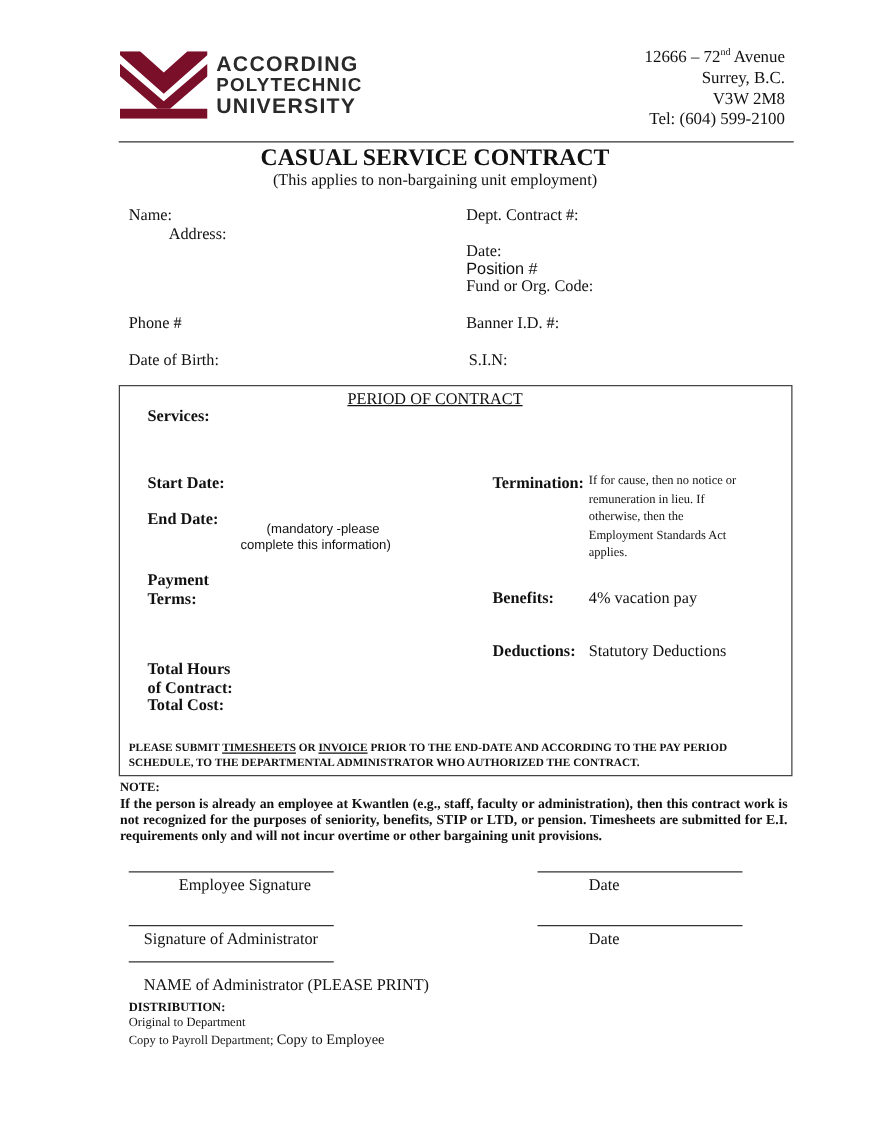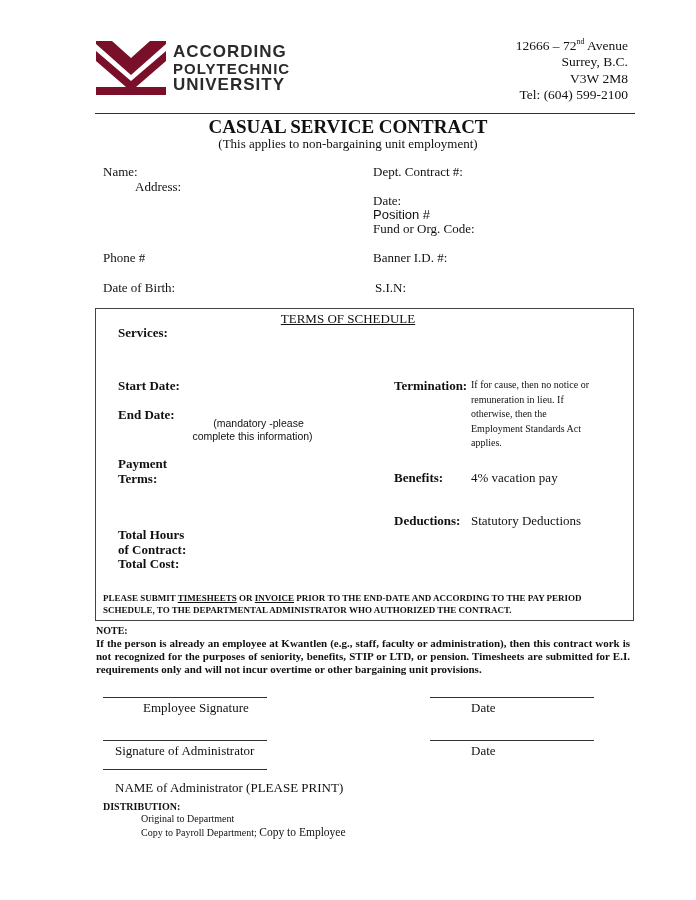--- a/index.html
+++ b/index.html
@@ -21,21 +21,21 @@
   .bold { font-weight: bold; margin-left: 15px; }
   .mand { font-family: "Liberation Sans", sans-serif; font-size: 10.5px; text-align: center; line-height: 13px; }
   .desc { font-size: 10px; line-height: 14.5px; }
   .submit { left: 103px; top: 592px; width: 530px; font-size: 9px; font-weight: bold; line-height: 12px; }
   .submit u { text-decoration: underline; }
   .note-head { left: 96px; top: 625px; font-size: 10px; font-weight: bold; }
   .note-body { left: 96px; top: 637px; width: 534px; font-size: 11px; font-weight: bold; line-height: 13px; text-align: justify; }
   .sigline { height: 1px; background: #333; }
   .sig-label { font-size: 13px; }
   .dist-head { left: 103px; top: 801px; font-size: 10px; font-weight: bold; }
-  .dist-line { font-size: 10px; margin-left: 38px; }
+  .dist-line { font-size: 10px; }
 </style>
 </head>
 <body>
 
 <div class="abs logo-mark">
   <svg width="70" height="54" viewBox="0 0 70 54">
     <polygon points="0,0 16,0 35,17 54,0 70,0 70,3 35,34 0,3" fill="#7a0f2a"></polygon>
     <rect x="0" y="46" width="70" height="8" fill="#7a0f2a"></rect>
     <polygon points="0,10 35,40 70,10 70,20 40,46 30,46 0,20" fill="#7a0f2a"></polygon>
   </svg>
@@ -64,21 +64,21 @@
 <div class="abs field" style="left:103px;top:280px;">Date of Birth:</div>
 
 <div class="abs field" style="left:373px;top:164px;">Dept. Contract #:</div>
 <div class="abs field" style="left:373px;top:193px;">Date:</div>
 <div class="abs sans" style="left:373px;top:207px;">Position #</div>
 <div class="abs field" style="left:373px;top:221px;">Fund or Org. Code:</div>
 <div class="abs field" style="left:373px;top:250px;">Banner I.D. #:</div>
 <div class="abs field" style="left:375px;top:280px;">S.I.N:</div>
 
 <div class="abs terms-box"></div>
-<div class="abs terms-title">TERMS OF SCHEDULE</div>
+<div class="abs terms-title">PERIOD OF CONTRACT</div>
 
 <div class="abs field bold" style="left:103px;top:325px;">Services:</div>
 <div class="abs field bold" style="left:103px;top:378px;">Start Date:</div>
 <div class="abs field bold" style="left:103px;top:407px;">End Date:</div>
 <div class="abs mand" style="left:185px;top:417px;width:135px;">
   <div style="padding-left:12px;">(mandatory -please</div>
   <div>complete this information)</div>
 </div>
 <div class="abs field bold" style="left:103px;top:456px;line-height:15px;">
   <div>Payment</div>

